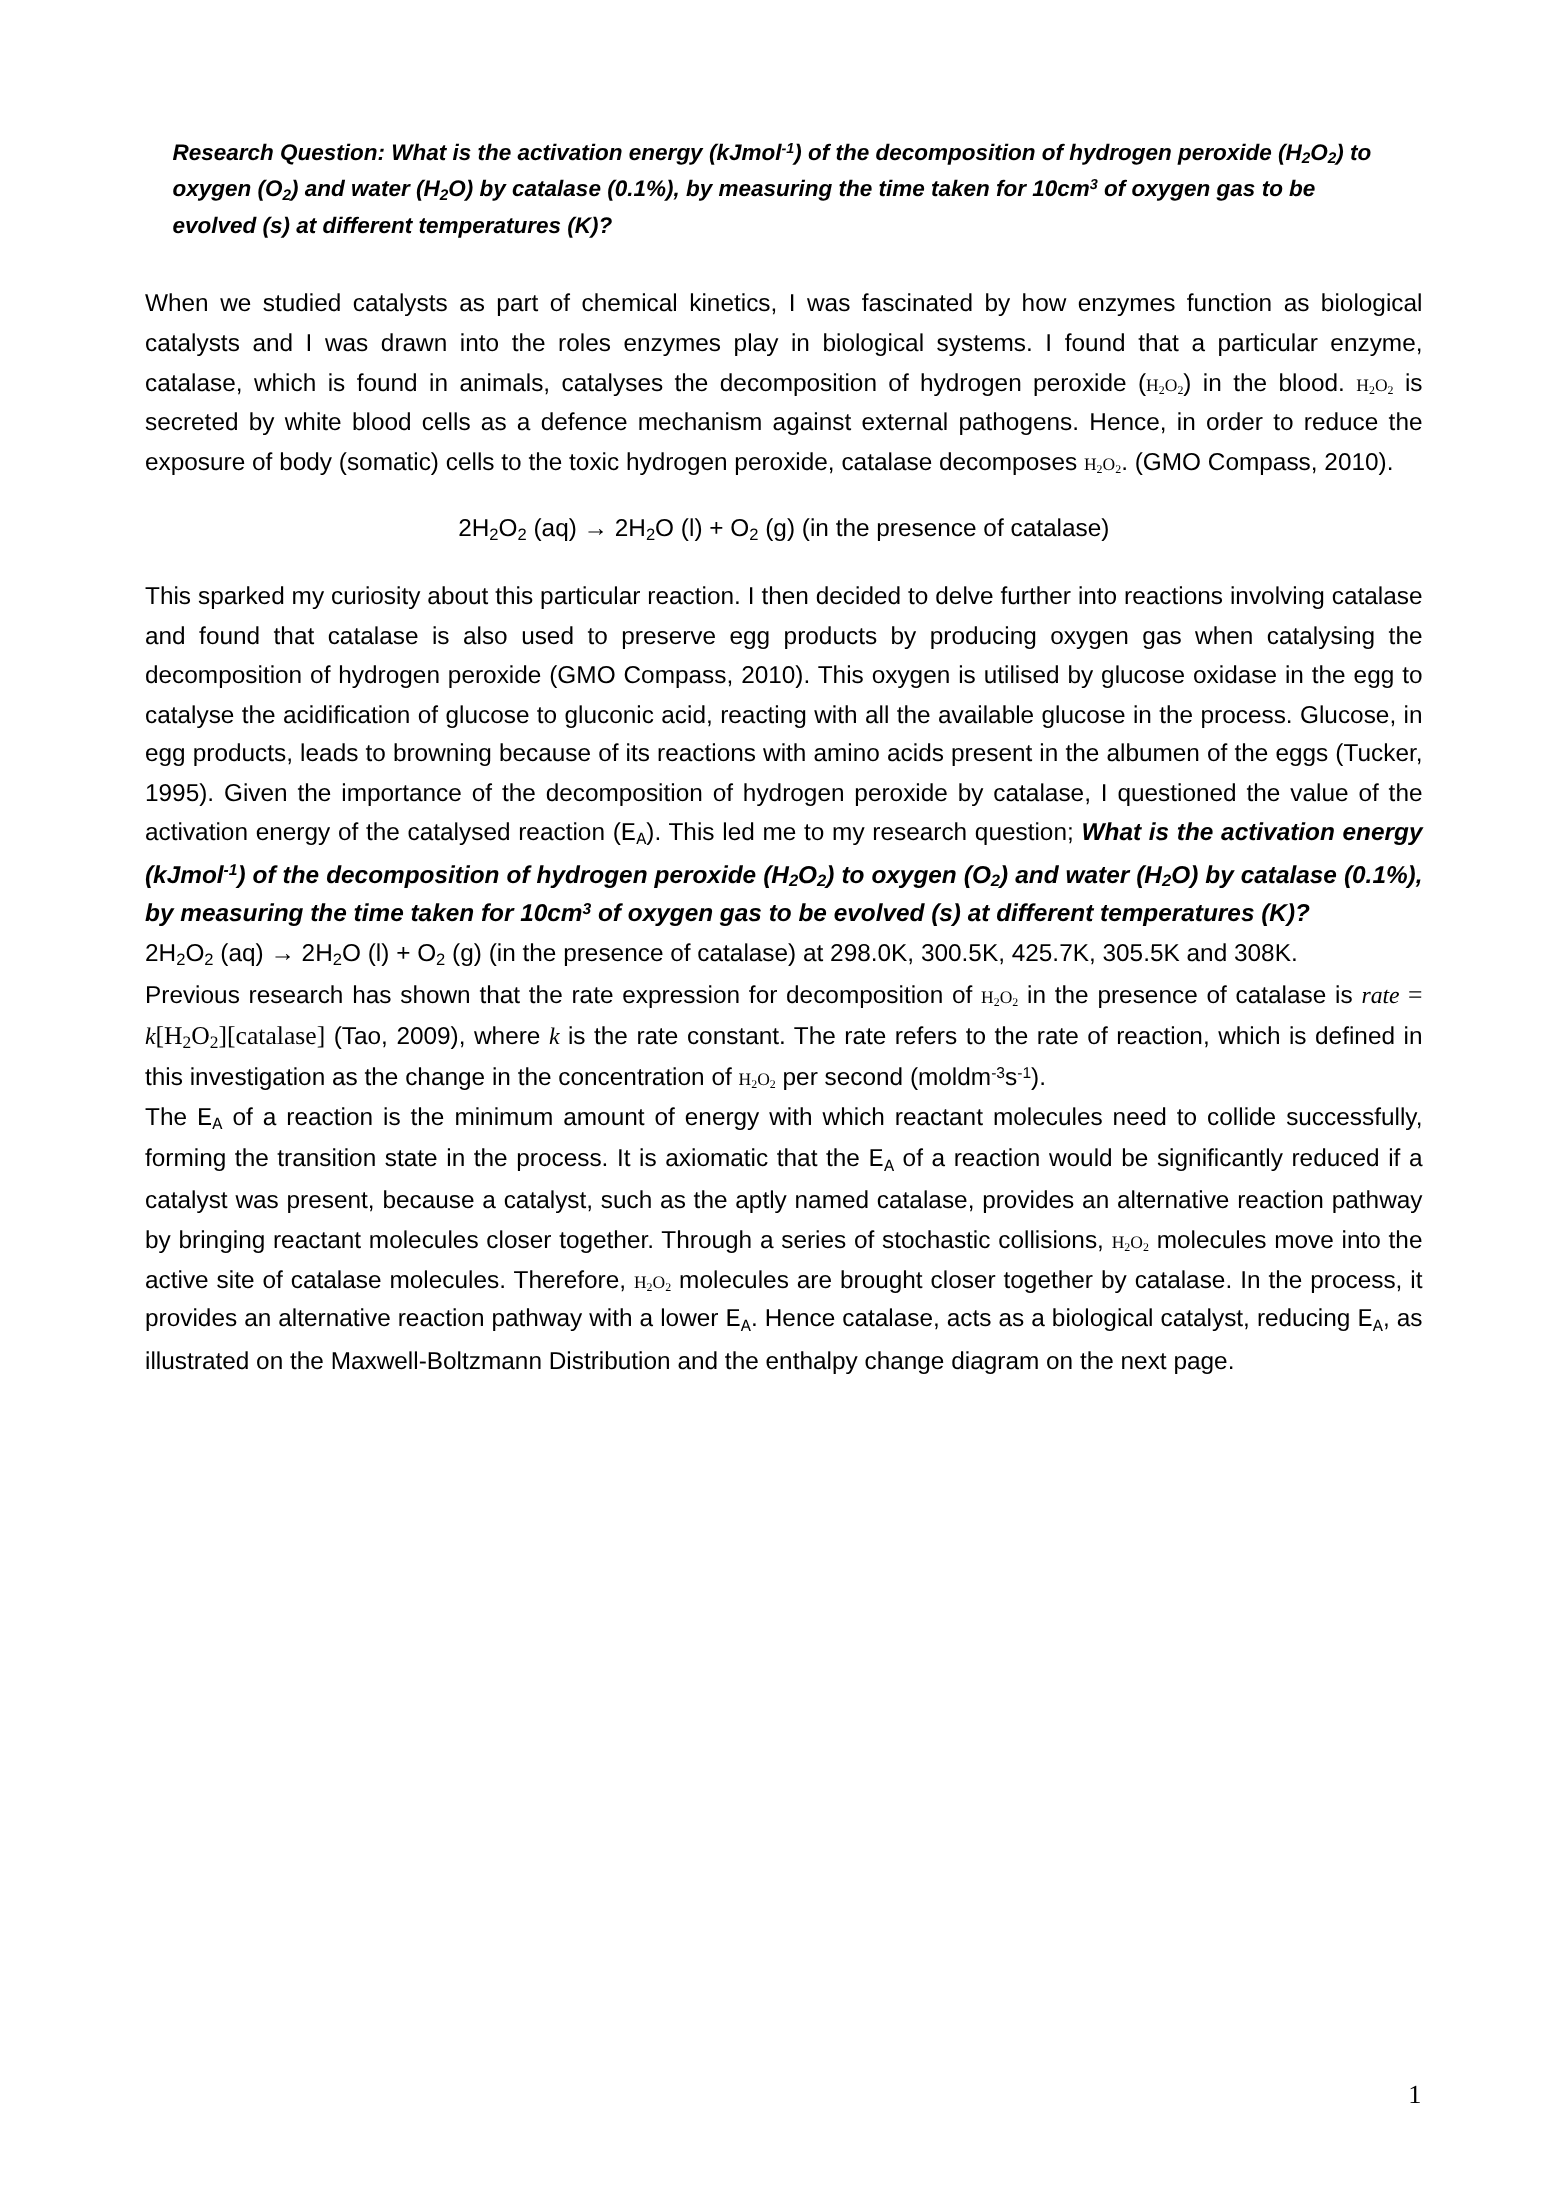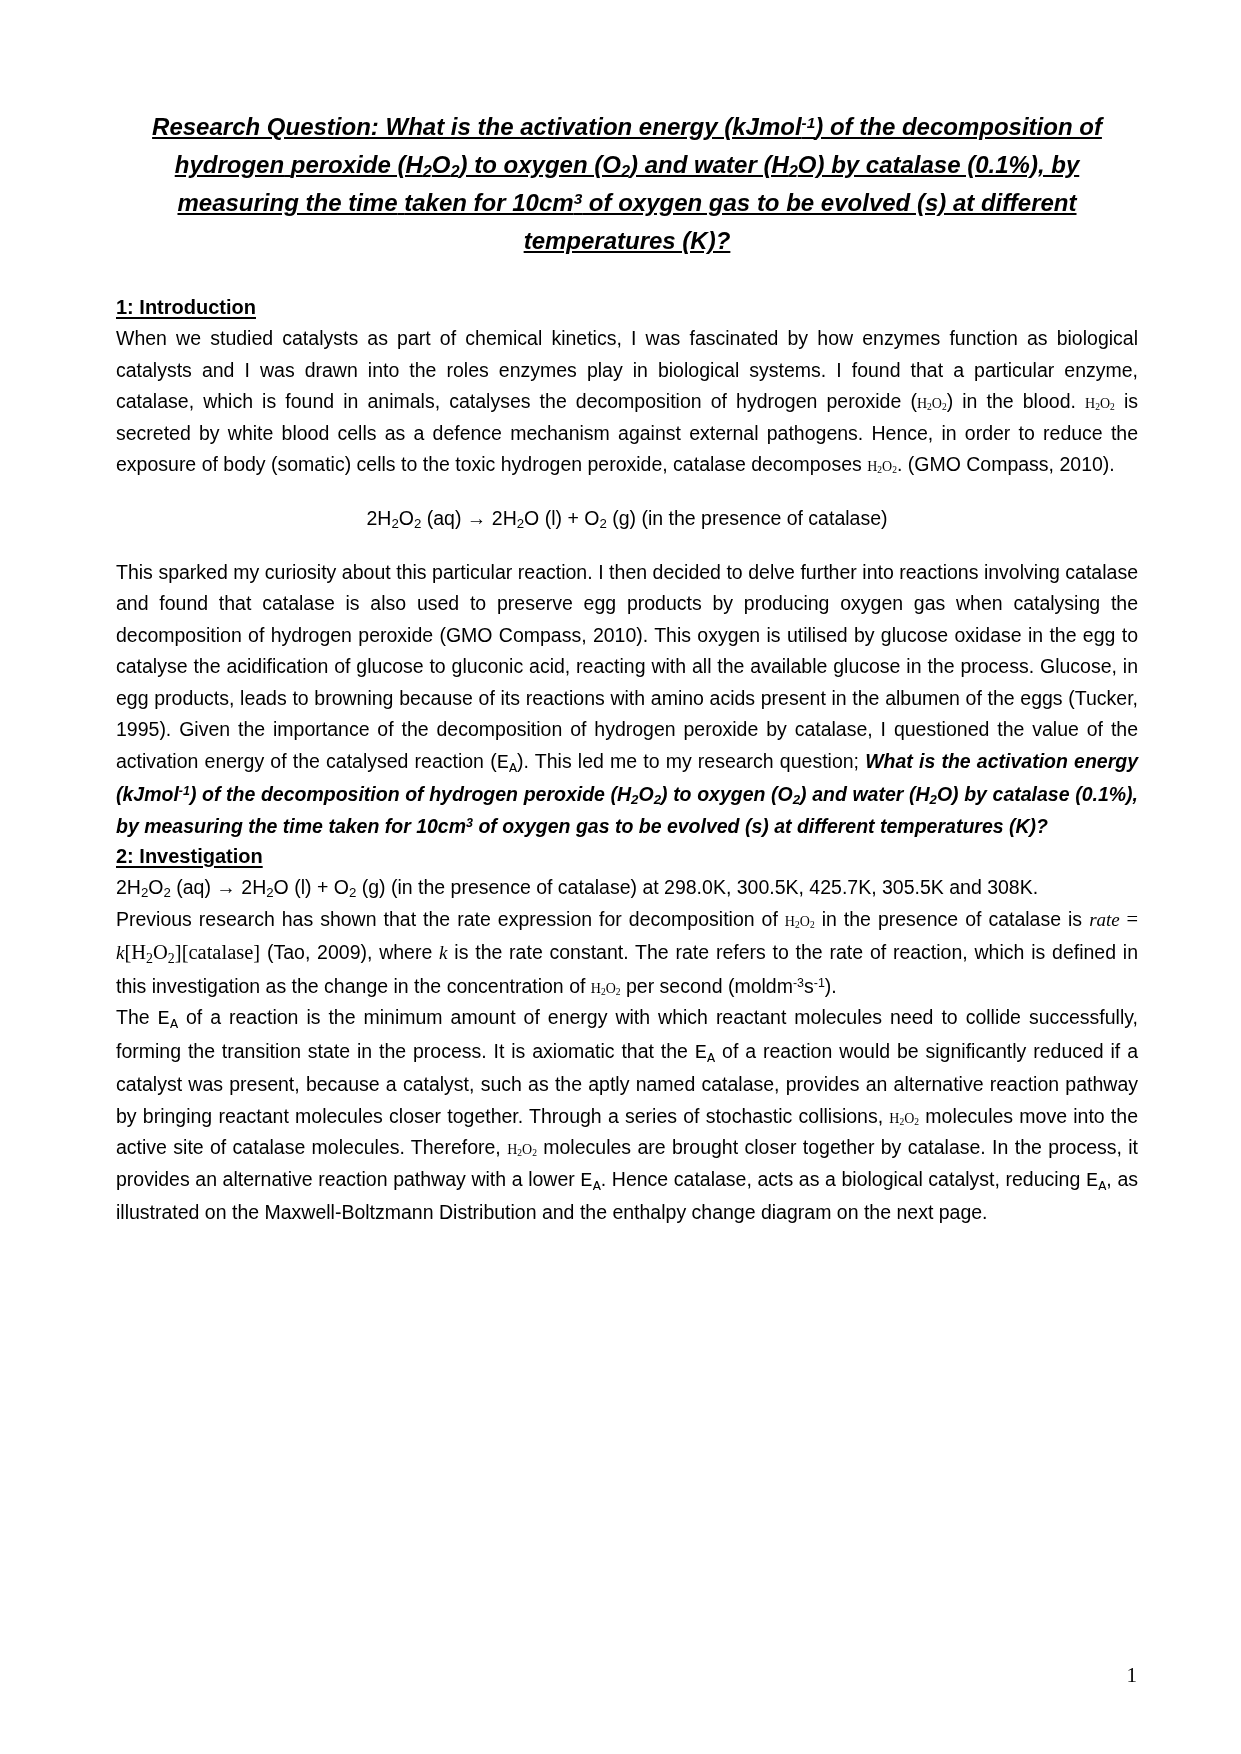--- a/index.html
+++ b/index.html
@@ -18,26 +18,24 @@
     color: #000000;
   }
   .content {
     width: 1022px;
   }
 
   
   .doc-title {
     font-weight: bold;
     font-style: italic;
-    font-size: 24px;
+    font-size: 18px;
     line-height: 1.58;
-    text-align: center;
     margin: 0 0 34px 0;
     padding: 0 22px;
-    text-decoration: underline;
   }
 
   
   h2.section-heading {
     font-size: 20px;
     font-weight: bold;
     margin: 0 0 2px 0;
     padding: 0;
     line-height: 1.35;
   }
@@ -125,33 +123,27 @@
 
 <div class="page">
   <div class="content">
 
     <div class="doc-title">
       <span>Research Question: What is the activation energy (kJmol</span><sup class="sm">-1</sup><span>) of the decomposition of hydrogen</span>
       <span>peroxide (H</span><sub class="sm">2</sub><span>O</span><sub class="sm">2</sub><span>) to oxygen (O</span><sub class="sm">2</sub><span>) and water (H</span><sub class="sm">2</sub><span>O) by catalase (0.1%), by measuring the time</span>
       <span>taken for 10cm</span><sup class="sm">3</sup><span> of oxygen gas to be evolved (s) at different temperatures (K)?</span>
     </div>
 
-    <h2 class="section-heading">
-      <span class="u">1: Introduction</span>
-    </h2>
 
     <p class="body"><span>When we studied catalysts as part of chemical kinetics, I was fascinated by how enzymes function as biological catalysts and I was drawn into the roles enzymes play in biological systems. I found that a particular enzyme, catalase, which is found in animals, catalyses the decomposition of hydrogen peroxide (</span><span class="chem"><span>H</span><sub>2</sub><span>O</span><sub>2</sub></span><span>) in the blood. </span><span class="chem"><span>H</span><sub>2</sub><span>O</span><sub>2</sub></span><span> is secreted by white blood cells as a defence mechanism against external pathogens. Hence, in order to reduce the exposure of body (somatic) cells to the toxic hydrogen peroxide, catalase decomposes </span><span class="chem"><span>H</span><sub>2</sub><span>O</span><sub>2</sub></span><span>.  (GMO Compass, 2010).</span></p>
 
     <div class="eq-center"><span>2H</span><sub class="sm">2</sub><span>O</span><sub class="sm">2</sub><span> (aq) → 2H</span><sub class="sm">2</sub><span>O (l) + O</span><sub class="sm">2</sub><span> (g) (in the presence of catalase)</span></div>
 
     <p class="body"><span>This sparked my curiosity about this particular reaction. I then decided to delve further into reactions involving catalase and found that catalase is also used to preserve egg products by producing oxygen gas when catalysing the decomposition of hydrogen peroxide (GMO Compass, 2010). This oxygen is utilised by glucose oxidase in the egg to catalyse the acidification of glucose to gluconic acid, reacting with all the available glucose in the process. Glucose, in egg products, leads to browning because of its reactions with amino acids present in the albumen of the eggs (Tucker, 1995). Given the importance of the decomposition of hydrogen peroxide by catalase, I questioned the value of the activation energy of the catalysed reaction (</span><span class="ea"><span>E</span><sub>A</sub></span><span>). This led me to my research question; </span><span class="bold-italic"><span>What is the activation energy (kJmol</span><sup class="sm">-1</sup><span>) of the decomposition of hydrogen peroxide (H</span><sub class="sm">2</sub><span>O</span><sub class="sm">2</sub><span>) to oxygen (O</span><sub class="sm">2</sub><span>) and water (H</span><sub class="sm">2</sub><span>O) by catalase (0.1%), by measuring the time taken for 10cm</span><sup class="sm">3</sup><span> of oxygen gas to be evolved (s) at different temperatures (K)?</span></span></p>
 
-    <h2 class="section-heading heading-gap-top-lg">
-      <span class="u">2: Investigation</span>
-    </h2>
 
 
     <p class="body"><span>2H</span><sub class="sm">2</sub><span>O</span><sub class="sm">2</sub><span> (aq) → 2H</span><sub class="sm">2</sub><span>O (l) + O</span><sub class="sm">2</sub><span> (g) (in the presence of catalase) at 298.0K, 300.5K, 425.7K, 305.5K and 308K.</span></p>
 
 
     <p class="body"><span>Previous research has shown that the rate expression for decomposition of </span><span class="chem"><span>H</span><sub>2</sub><span>O</span><sub>2</sub></span><span> in the presence of catalase is </span><span class="mathvar">rate</span><span class="mathrm"> = </span><span class="mathvar">k</span><span class="mathrm">[H</span><span class="mathrm"><sub>2</sub></span><span class="mathrm">O</span><span class="mathrm"><sub>2</sub></span><span class="mathrm">][catalase]</span><span> (Tao, 2009), where </span><span class="mathvar">k</span><span> is the rate constant. The rate refers to the rate of reaction, which is defined in this investigation as the change in the concentration of </span><span class="chem"><span>H</span><sub>2</sub><span>O</span><sub>2</sub></span><span> per second (moldm</span><sup class="sm">-3</sup><span>s</span><sup class="sm">-1</sup><span>).</span></p>
 
     <p class="body"><span>The </span><span class="ea"><span>E</span><sub>A</sub></span><span> of a reaction is the minimum amount of energy with which reactant molecules need to collide successfully, forming the transition state in the process. It is axiomatic that the </span><span class="ea"><span>E</span><sub>A</sub></span><span> of a reaction would be significantly reduced if a catalyst was present, because a catalyst, such as the aptly named catalase, provides an alternative reaction pathway by bringing reactant molecules closer together. Through a series of stochastic collisions, </span><span class="chem"><span>H</span><sub>2</sub><span>O</span><sub>2</sub></span><span> molecules move into the active site of catalase molecules. Therefore, </span><span class="chem"><span>H</span><sub>2</sub><span>O</span><sub>2</sub></span><span> molecules are brought closer together by catalase. In the process, it provides an alternative reaction pathway with a lower </span><span class="ea"><span>E</span><sub>A</sub></span><span>. Hence catalase, acts as a biological catalyst, reducing </span><span class="ea"><span>E</span><sub>A</sub></span><span>, as illustrated on the Maxwell-Boltzmann Distribution and the enthalpy change diagram on the next page.</span></p>
 
   </div>

